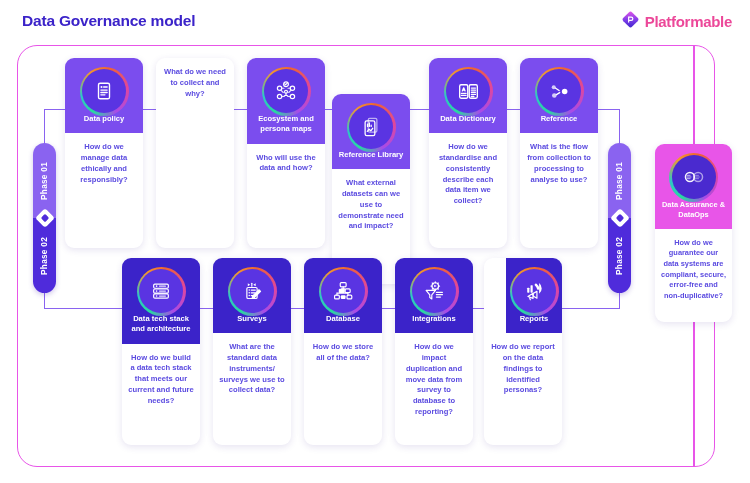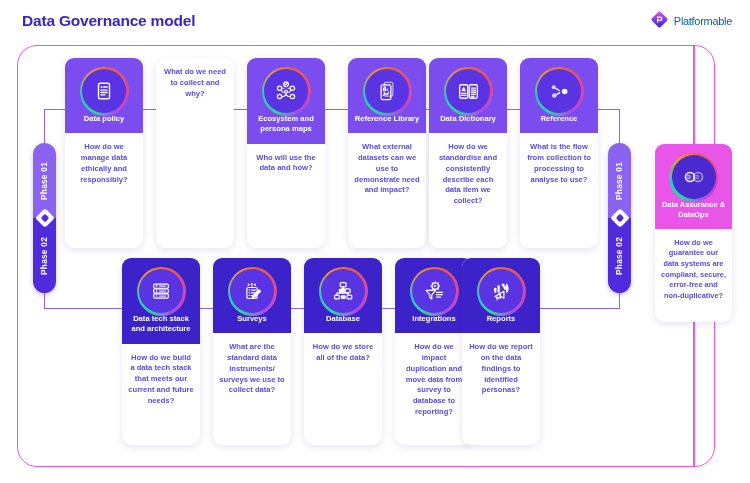--- a/index.html
+++ b/index.html
@@ -28,23 +28,23 @@
     font-weight: bold;
     color: #3B23C9;
     letter-spacing: -0.2px;
   }
   #brand {
     display: flex;
     align-items: center;
     gap: 6px;
   }
   #brand-name {
-    font-size: 11px;
-    font-weight: normal;
-    color: #0369a1;
+    font-size: 15px;
+    font-weight: bold;
+    color: #ec4899;
     letter-spacing: -0.3px;
   }
 
   
   #frame {
     position: absolute;
     left: 17px;  top: 45px;
     width: 698px; height: 422px;
     border: 1.6px solid #E855E8;
     border-radius: 20px;
@@ -290,21 +290,21 @@
         <circle cx="12" cy="12.8" r="1.6"></circle>
         <path d="M12 14.4 v2.4 M10 17.6 a2.6 2.6 0 0 1 4 0" stroke-linecap="round"></path>
         <path d="M7.4 9 h2.4 M14.2 9 h2.4 M6.4 11 l2.6 2.6 M17.6 11 l-2.6 2.6 M7.4 18 h2.4 M14.2 18 h2.4" stroke-linecap="round" opacity=".85"></path>
       </svg>
     </span>
     <div class="card-title">Ecosystem and persona maps</div>
   </div>
   <div class="card-body">Who will use the data and how?</div>
 </div>
 
-<div class="card row1" style="left:348px; width:78px;">
+<div class="card row1" style="left:332px; width:78px;margin-top:36px;">
   <div class="card-head">
     <span class="icon-disc">
       <svg width="22" height="22" viewBox="0 0 24 24" fill="none" stroke="#fff" stroke-width="1.4">
         <rect x="9" y="2.6" width="9.4" height="15" rx="1.6" opacity=".6"></rect>
         <rect x="5.6" y="5.4" width="10.6" height="16" rx="1.8"></rect>
         <path d="M8.2 11.4 V9 M10.2 11.4 V7.6 M12.2 11.4 V10" stroke-linecap="round"></path>
         <path d="M8 16.8 L10 14.4 L11.8 16.2 L13.8 13.4" stroke-linecap="round" stroke-linejoin="round"></path>
       </svg>
     </span>
     <div class="card-title">Reference Library</div>
@@ -410,21 +410,21 @@
         <path d="M12.2 5.3 L15.1 6.6 L12.2 7.9 Z" fill="#fff" stroke="none"></path>
         <path d="M3.4 11.4 h10.2 L9.6 16.2 v4.4 L7.4 19.2 v-3 Z" stroke-linejoin="round" stroke-linecap="round"></path>
         <path d="M14.6 13.4 h6.6 M14.6 16 h6.6 M14.6 18.6 h4.4" stroke-linecap="round"></path>
       </svg>
     </span>
     <div class="card-title">Integrations</div>
   </div>
   <div class="card-body">How do we impact duplication and move data from survey to database to reporting?</div>
 </div>
 
-<div class="card row2" style="left:446px; width:78px;">
+<div class="card row2" style="left:468px; width:78px;align-items:flex-end;">
   <div class="card-head">
     <span class="icon-disc">
       <svg width="22" height="22" viewBox="0 0 24 24" fill="none" stroke="#fff" stroke-width="1.3">
         <rect x="4.6" y="8.4" width="2.4" height="5.4" rx="0.7" fill="#fff" stroke="none"></rect>
         <rect x="8.2" y="5.6" width="2.4" height="8.2" rx="0.7" fill="#fff" stroke="none"></rect>
         <path d="M17.6 3.4 a7.4 7.4 0 0 1 0 11.6 l0 -11.6 Z" fill="#fff" stroke="none"></path>
         <path d="M14 5.2 a7.6 7.6 0 0 1 2.6 4.2" stroke-width="2.6" stroke-linecap="round" fill="none"></path>
         <path d="M5.4 18 L11 14.4 v5.6 L5.4 18 Z" stroke-linejoin="round"></path>
         <path d="M11 14.8 l4.2 -2.4 v7.4 L11 17.4 Z" stroke-linejoin="round"></path>
         <path d="M7.2 19.4 l0.8 2.2" stroke-linecap="round"></path>

